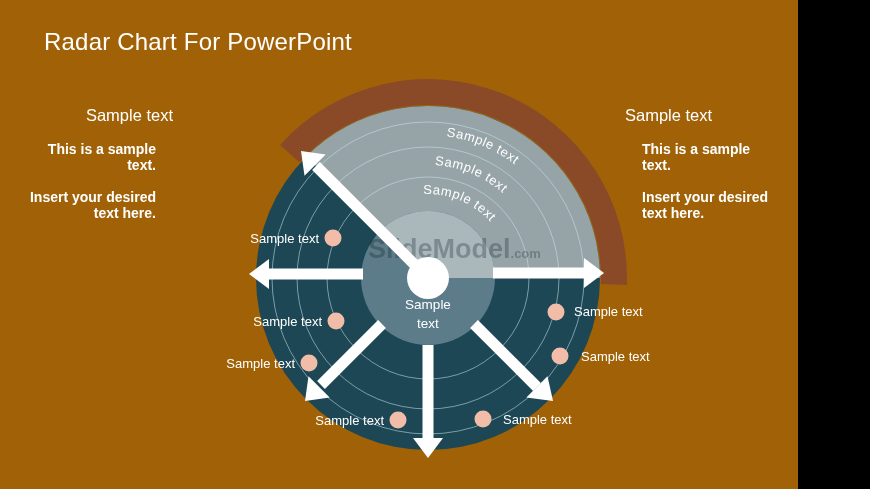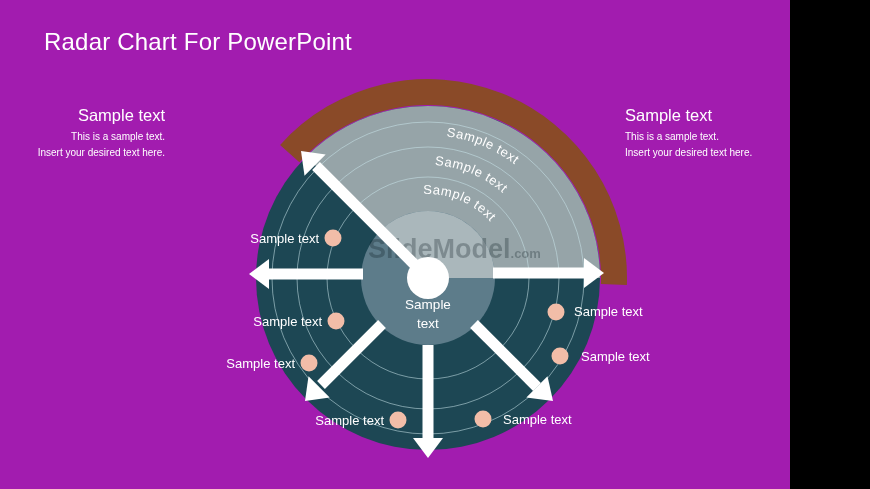--- a/index.html
+++ b/index.html
@@ -1,29 +1,30 @@
 <!DOCTYPE html>
 <html><head>
 <meta charset="utf-8">
 <style>
   html,body{margin:0;padding:0;background:#000;}
   .slide{
     position:relative;
     width:790px;height:489px;
-    background:#a21caf;
+    background:#a16207;
     overflow:hidden;
     font-family:"Liberation Sans", sans-serif;
+    padding-left:8px;
   }
   .slide-title{
     position:absolute;left:44px;top:28px;margin:0;
     color:#fff;font-size:24px;font-weight:400;letter-spacing:.2px;
   }
   .text-block{position:absolute;top:106px;color:#fff;}
   .text-block h2{margin:0 0 4px 0;font-size:16.5px;font-weight:400;}
-  .text-block p{margin:0;font-size:10px;line-height:15.5px;font-weight:400;}
+  .text-block p{margin:17px;font-size:14px;line-height:15.5px;font-weight:700;}
   .tb-left{right:625px;text-align:right;}
   .tb-right{left:625px;text-align:left;}
   svg{position:absolute;left:0;top:0;}
   .ring{fill:none;stroke-width:1;}
   .ashaft{stroke:#fff;stroke-width:11;fill:none;}
   .ahead{fill:#fff;stroke:none;}
   .lbl{fill:#fff;font-family:"Liberation Sans",sans-serif;font-size:13px;}
   .arc-lbl{fill:#fff;font-family:"Liberation Sans",sans-serif;font-size:13px;letter-spacing:.6px;}
   .center-lbl{fill:#fff;font-family:"Liberation Sans",sans-serif;font-size:13.5px;text-anchor:middle;}
   .watermark{font-family:"Liberation Sans",sans-serif;font-weight:bold;fill:#0a1a20;opacity:.28;}

